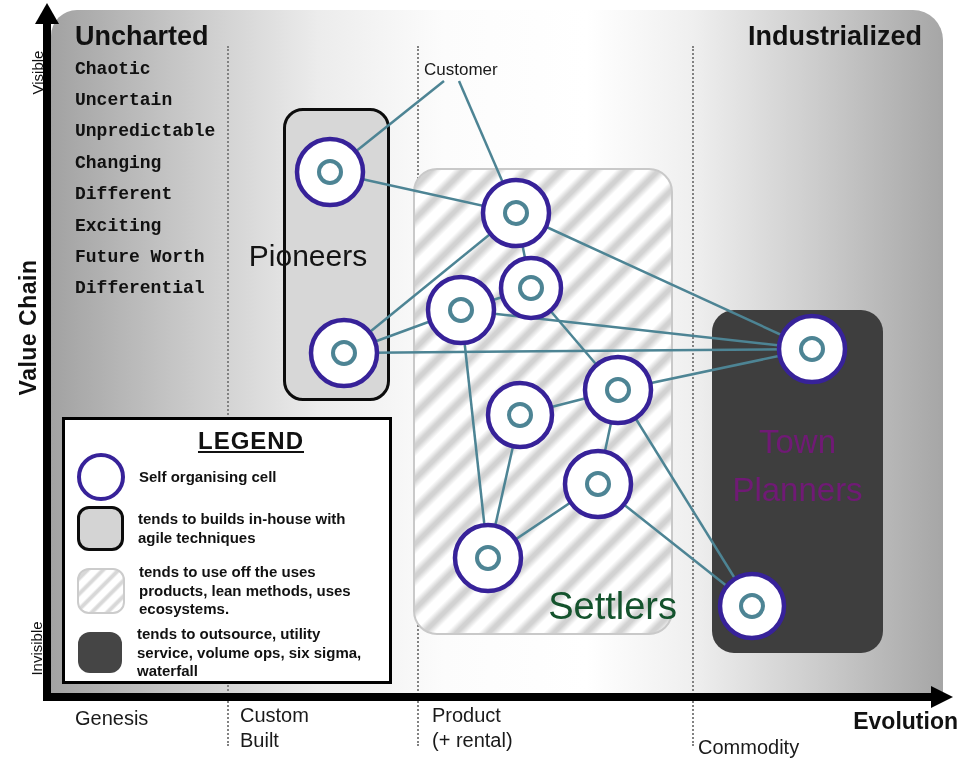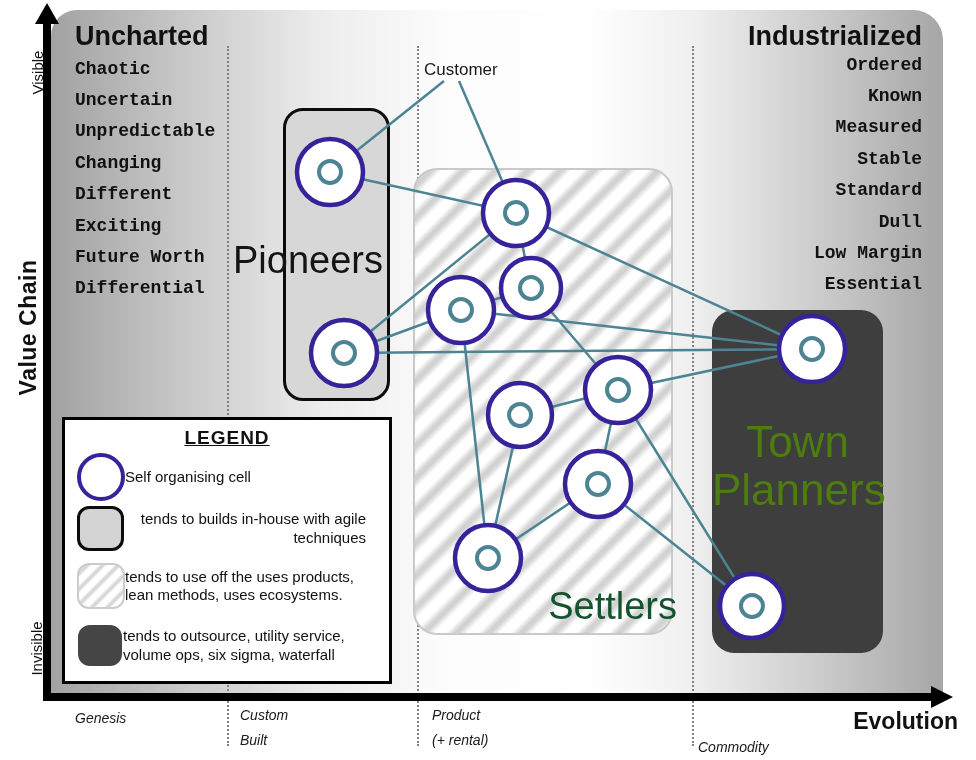--- a/index.html
+++ b/index.html
@@ -42,48 +42,48 @@
   
   .box-pioneers{position:absolute;left:283px;top:108px;width:107px;height:293px;
     background:#d7d7d7;border:3px solid #0c0c0c;border-radius:20px;box-sizing:border-box;}
   .box-settlers{position:absolute;left:413px;top:168px;width:260px;height:467px;
     border:2px solid #c9c9c9;border-radius:24px;box-sizing:border-box;
     background:repeating-linear-gradient(135deg,#ffffff 0px,#ffffff 4px,#d2d2d2 10px,#d2d2d2 13px,#ffffff 19px,#ffffff 23px);}
   .box-townplanners{position:absolute;left:712px;top:310px;width:171px;height:343px;
     background:#3e3e3e;border-radius:22px;}
 
   .lbl-pioneers{position:absolute;left:222px;top:239px;width:172px;text-align:center;
-    font-size:38px;color:#141414;}
+    font-size:30px;color:#141414;}
   .lbl-settlers{position:absolute;left:505px;top:585px;width:172px;text-align:right;
     font-size:38px;color:#14532d;}
   .lbl-townplanners{position:absolute;left:712px;top:418px;width:171px;text-align:center;
-    font-size:44px;line-height:48px;color:#4d7c0f;}
+    font-size:33px;line-height:48px;color:#701a75;}
 
   .customer-lbl{position:absolute;left:424px;top:60px;font-size:17px;color:#1a1a1a;}
 
   
   #map-svg{position:absolute;left:0;top:0;width:976px;height:760px;pointer-events:none;}
 
   
   .legend{position:absolute;left:62px;top:417px;width:330px;height:267px;background:#fff;
     border:3px solid #000;box-sizing:border-box;}
   .legend-title{position:absolute;left:0;top:7px;width:100%;text-align:center;
-    font-size:19px;font-weight:800;text-decoration:underline;letter-spacing:1px;}
+    font-size:24px;font-weight:800;text-decoration:underline;letter-spacing:1px;padding-left:24px;}
   .legend-row{position:absolute;left:12px;display:flex;align-items:center;}
   .legend-swatch{flex:0 0 46px;display:flex;justify-content:center;}
-  .legend-text{width:242px;font-size:15px;font-weight:normal;line-height:18.5px;}
+  .legend-text{margin-left:14px;width:242px;font-size:15px;font-weight:bold;line-height:18.5px;}
   .sw-cell{width:40px;height:40px;border-radius:50%;border:4px solid #372299;background:#fff;}
   .sw-inhouse{width:41px;height:39px;border-radius:12px;border:3px solid #0c0c0c;background:#d4d4d4;}
   .sw-offshelf{width:44px;height:42px;border-radius:12px;border:2px solid #cccccc;
     background:repeating-linear-gradient(135deg,#ffffff 0 3px,#d8d8d8 5px 7px,#ffffff 9px 11px);}
   .sw-outsource{width:44px;height:41px;border-radius:12px;background:#454545;}
-  .row1{top:33px;} .row2{top:86px;text-align:right;} .row3{top:143px;} .row4{top:205px;}
-
-  
-  .stage{position:absolute;font-size:14px;font-style:italic;color:#1a1a1a;line-height:25px;}
+  .row1{top:33px;} .row2{top:86px;} .row3{top:143px;} .row4{top:205px;}
+
+  
+  .stage{position:absolute;font-size:20px;color:#1a1a1a;line-height:25px;}
   .stage-genesis{left:75px;top:706px;}
   .stage-custom{left:240px;top:703px;}
   .stage-product{left:432px;top:703px;}
   .stage-commodity{left:698px;top:735px;}
   .evolution-lbl{position:absolute;right:18px;top:708px;font-size:23px;font-weight:800;}
 </style>
 </head>
 <body>
 
 <div class="canvas">
@@ -107,30 +107,20 @@
     <span class="side-item">Chaotic</span>
     <span class="side-item">Uncertain</span>
     <span class="side-item">Unpredictable</span>
     <span class="side-item">Changing</span>
     <span class="side-item">Different</span>
     <span class="side-item">Exciting</span>
     <span class="side-item">Future Worth</span>
     <span class="side-item">Differential</span>
   </div>
   <div class="industrialized-title">Industrialized</div>
-  <div class="side-list right">
-    <span class="side-item">Ordered</span>
-    <span class="side-item">Known</span>
-    <span class="side-item">Measured</span>
-    <span class="side-item">Stable</span>
-    <span class="side-item">Standard</span>
-    <span class="side-item">Dull</span>
-    <span class="side-item">Low Margin</span>
-    <span class="side-item">Essential</span>
-  </div>
 
   <div class="box-pioneers"></div>
   <div class="box-settlers"></div>
   <div class="box-townplanners"></div>
 
   <svg id="map-svg" viewBox="0 0 976 760">
       <line x1="444" y1="81" x2="330" y2="172" stroke="#4d8494" stroke-width="2.5"></line>
       <line x1="459" y1="81" x2="516" y2="213" stroke="#4d8494" stroke-width="2.5"></line>
       <line x1="330" y1="172" x2="516" y2="213" stroke="#4d8494" stroke-width="2.5"></line>
       <line x1="344" y1="353" x2="516" y2="213" stroke="#4d8494" stroke-width="2.5"></line>

